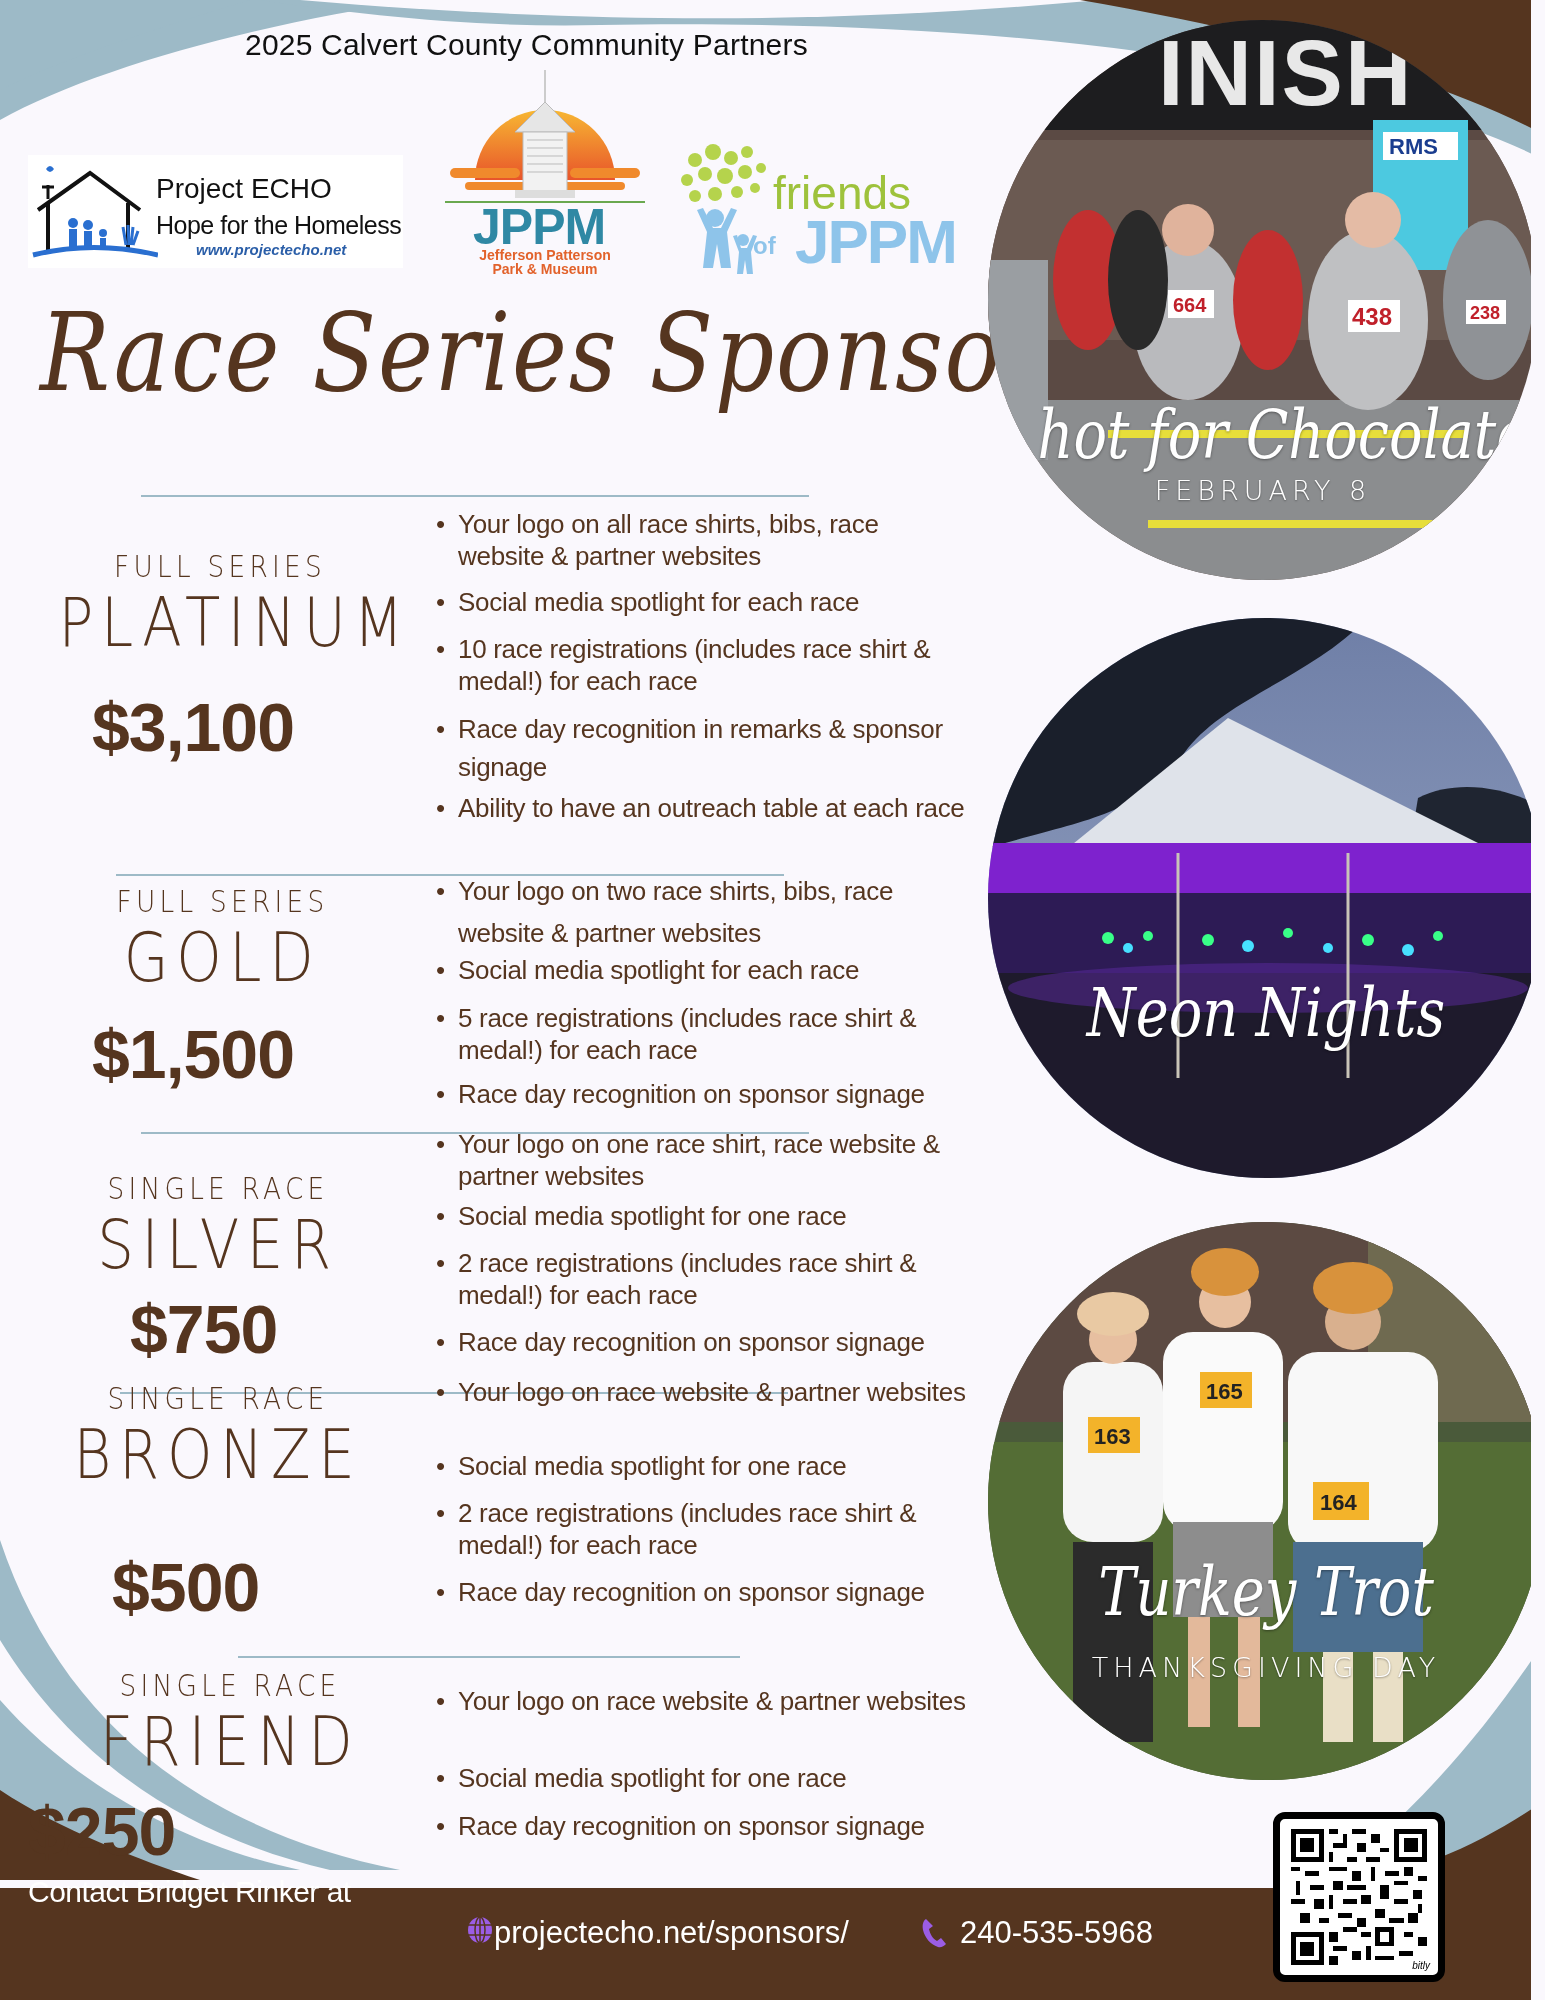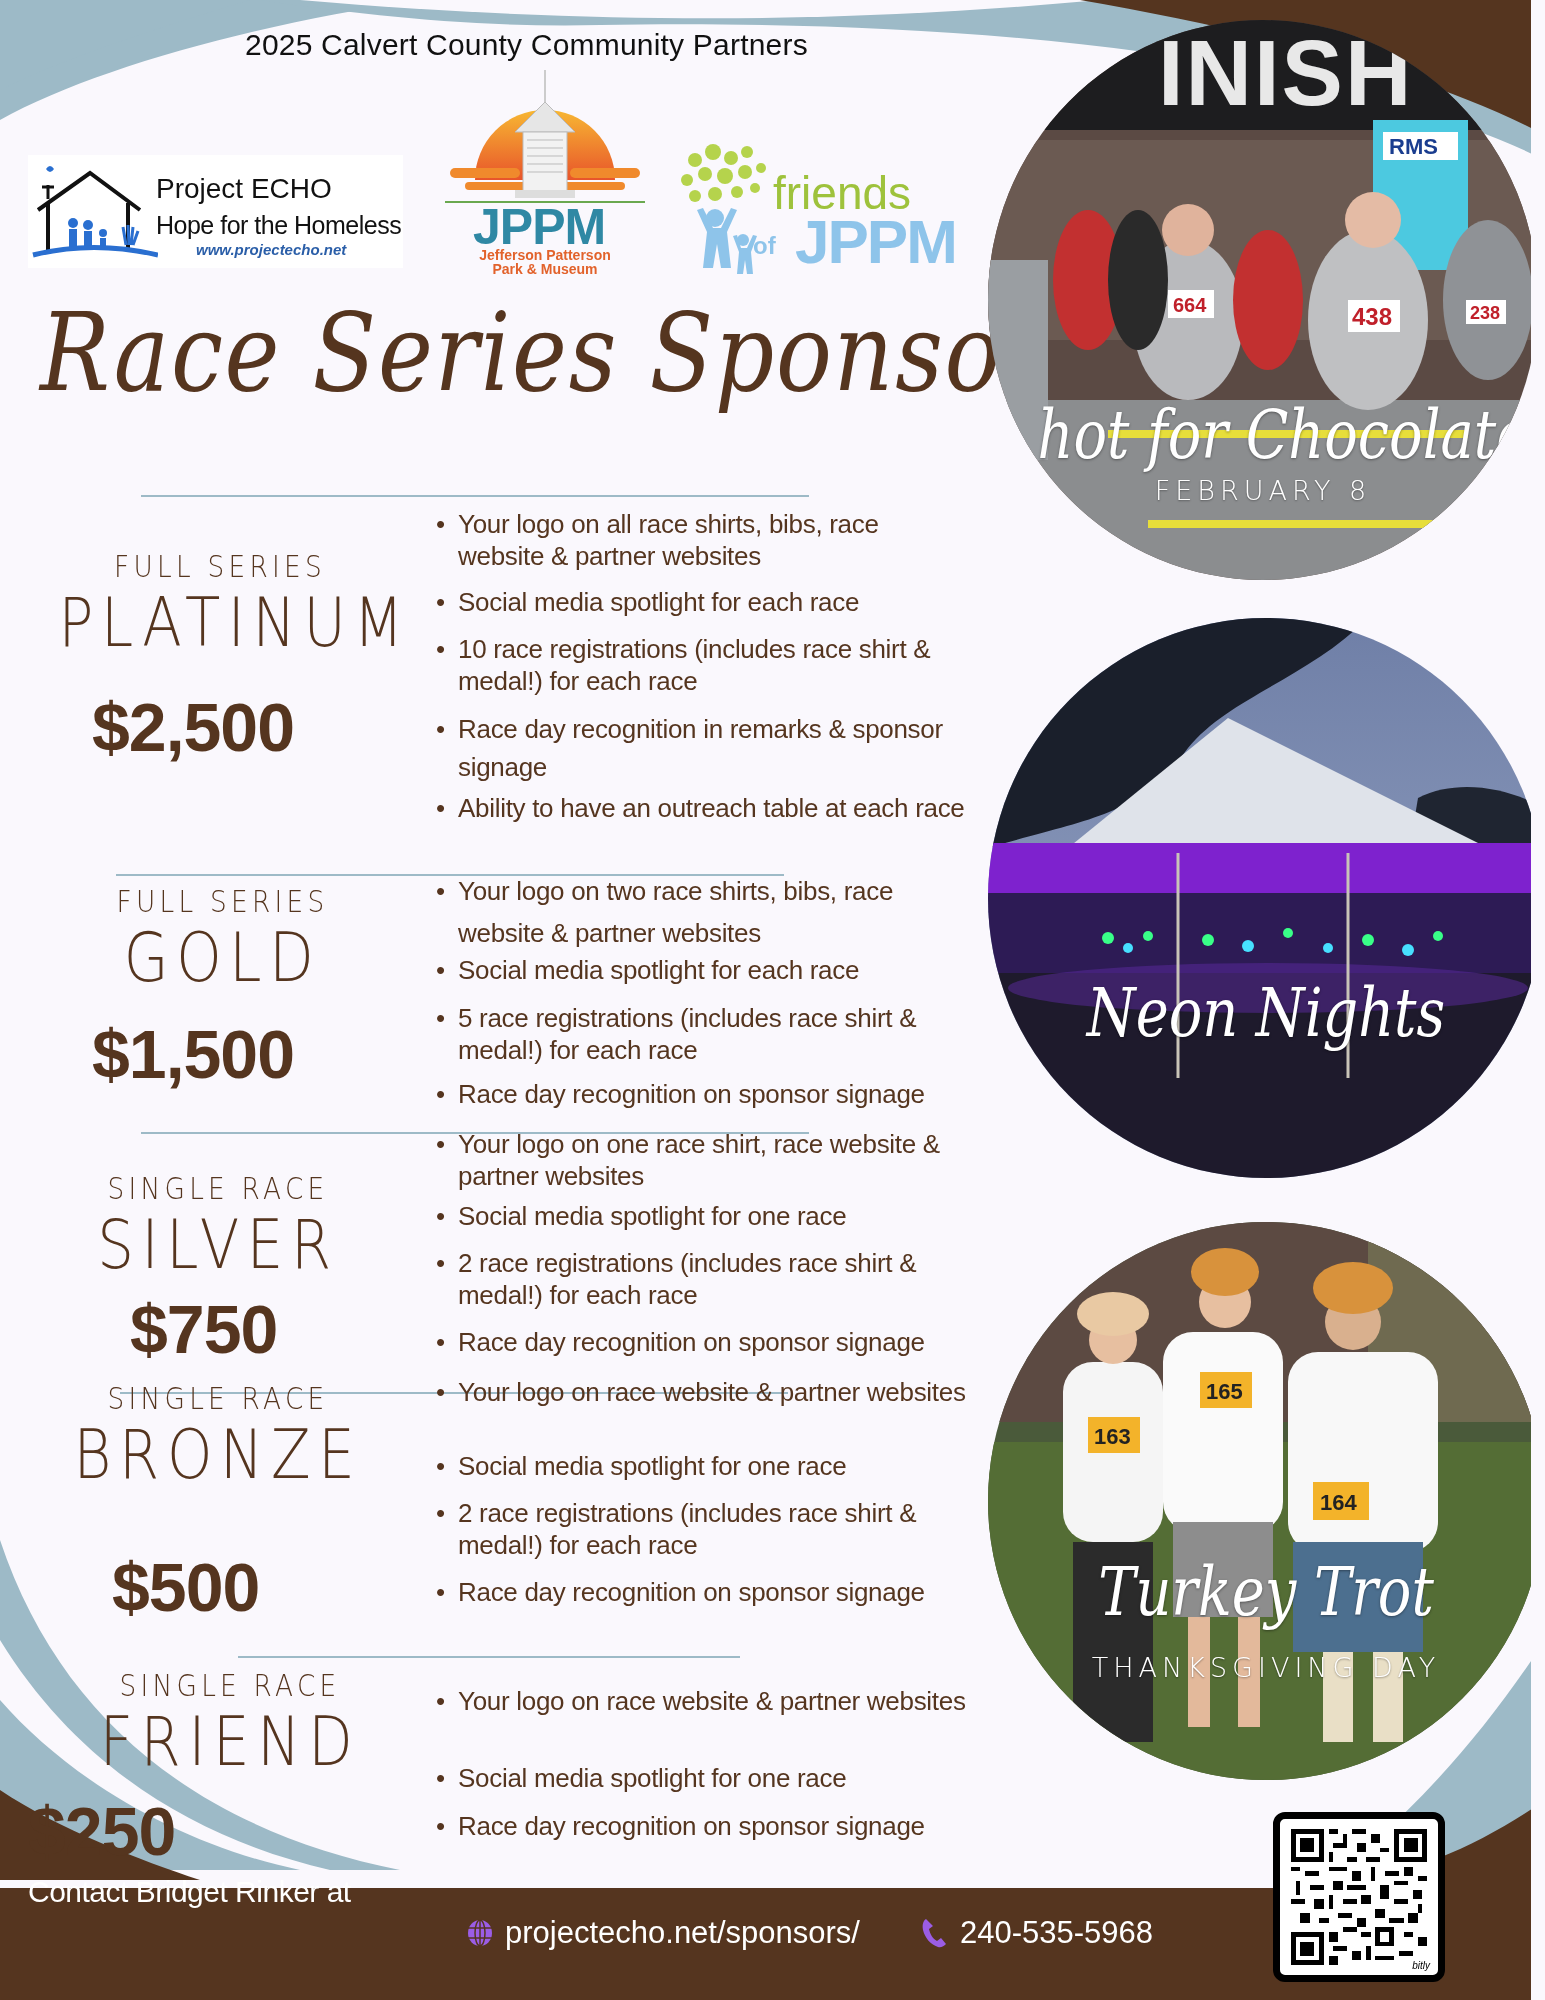--- a/index.html
+++ b/index.html
@@ -35,21 +35,21 @@
 
   .benefits { position: absolute; z-index: 5; list-style: none; font-size: 26px; color: #55351f; letter-spacing: -0.3px; }
   .benefits li { position: absolute; left: 0; width: 530px; line-height: 32px; padding-left: 22px; }
   .benefits li::before { content: "•"; position: absolute; left: 0; top: 0; }
 
   .circle { position: absolute; border-radius: 50%; overflow: hidden; z-index: 6; }
   .circle .overlay-title { position: absolute; width: 100%; text-align: center; color: #fff; font-family: "DejaVu Serif", serif; font-style: italic; font-size: 68px; text-shadow: 0 1px 3px rgba(0,0,0,0.4); white-space: nowrap; transform: scaleX(0.82); }
   .circle .overlay-date { position: absolute; width: 100%; text-align: center; color: #fff; font-family: "DejaVu Sans", sans-serif; font-weight: 200; letter-spacing: 5px; font-size: 27px; text-shadow: 0 1px 2px rgba(0,0,0,0.4); }
 
   .footer-contact { position: absolute; left: 28px; top: 1874px; z-index: 7; color: #fff; font-size: 30px; line-height: 36px; letter-spacing: -0.5px; }
-  .footer-web { position: absolute; left: 466px; top: 1915px; z-index: 7; color: #fff; font-size: 31px; display: flex; align-items: center; gap: 11px; }
+  .footer-web { position: absolute; left: 466px; top: 1915px; z-index: 7; color: #fff; font-size: 31px; display: flex; gap: 0; }
   .footer-phone { position: absolute; left: 920px; top: 1915px; z-index: 7; color: #fff; font-size: 31px; display: flex; align-items: center; gap: 12px; }
 
   .qr { position: absolute; left: 1273px; top: 1812px; width: 172px; height: 170px; background: #fff; border: 7px solid #000; border-radius: 12px; z-index: 8; padding: 10px; }
   .qr-caption { position: absolute; right: 8px; bottom: 4px; font-size: 10px; color: #000; font-style: italic; }
 </style>
 </head>
 <body>
 
 <svg class="bg-layer" width="1545" height="2000" viewBox="0 0 1545 2000">
   <rect width="1545" height="2000" fill="#faf8fd"></rect>
@@ -163,21 +163,21 @@
 <div class="divider" style="left:116px; top:874px; width:668px;"></div>
 <div class="divider" style="left:141px; top:1132px; width:668px;"></div>
 <div class="divider" style="left:120px; top:1392px; width:668px;"></div>
 <div class="divider" style="left:238px; top:1656px; width:502px;"></div>
 
 <div class="tier" style="left:30px; top:548px; width:380px;">
   <div class="kicker">FULL SERIES</div>
   <div class="name" style="margin-top:2px;">PLATINUM</div>
 </div>
 <div class="tier" style="left:30px; top:0; width:0;">
-  <div class="price" style="left:62px; top:688px;">$2,500</div>
+  <div class="price" style="left:62px; top:688px;">$3,100</div>
 </div>
 <ul class="benefits" style="left:436px; top:0;">
   <li style="top:508px;">Your logo on all race shirts, bibs, race website &amp; partner websites</li>
   <li style="top:586px;">Social media spotlight for each race</li>
   <li style="top:633px;">10 race registrations (includes race shirt &amp; medal!) for each race</li>
   <li style="top:710px; line-height:38px;">Race day recognition in remarks &amp; sponsor signage</li>
   <li style="top:788px; line-height:40px;">Ability to have an outreach table at each race</li>
 </ul>
 
 <div class="tier" style="left:30px; top:883px; width:385px;">

